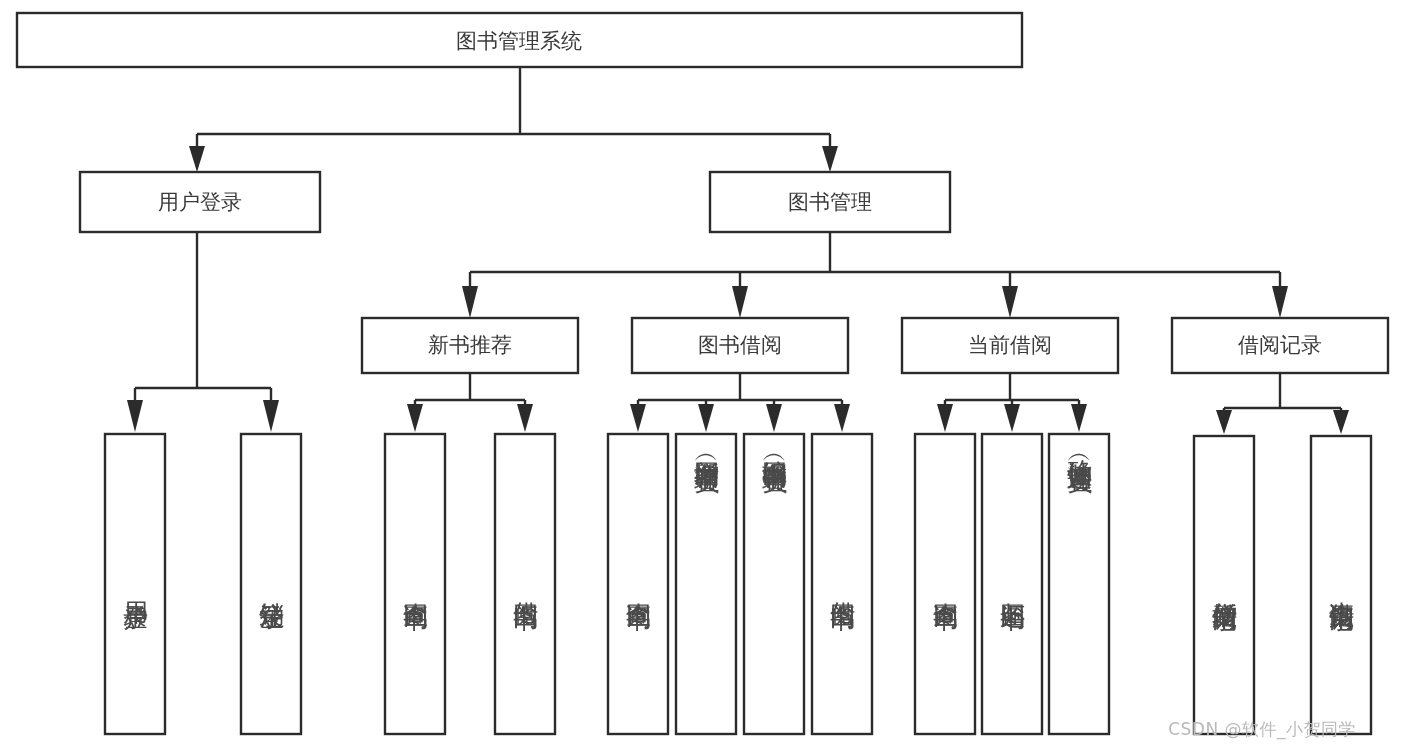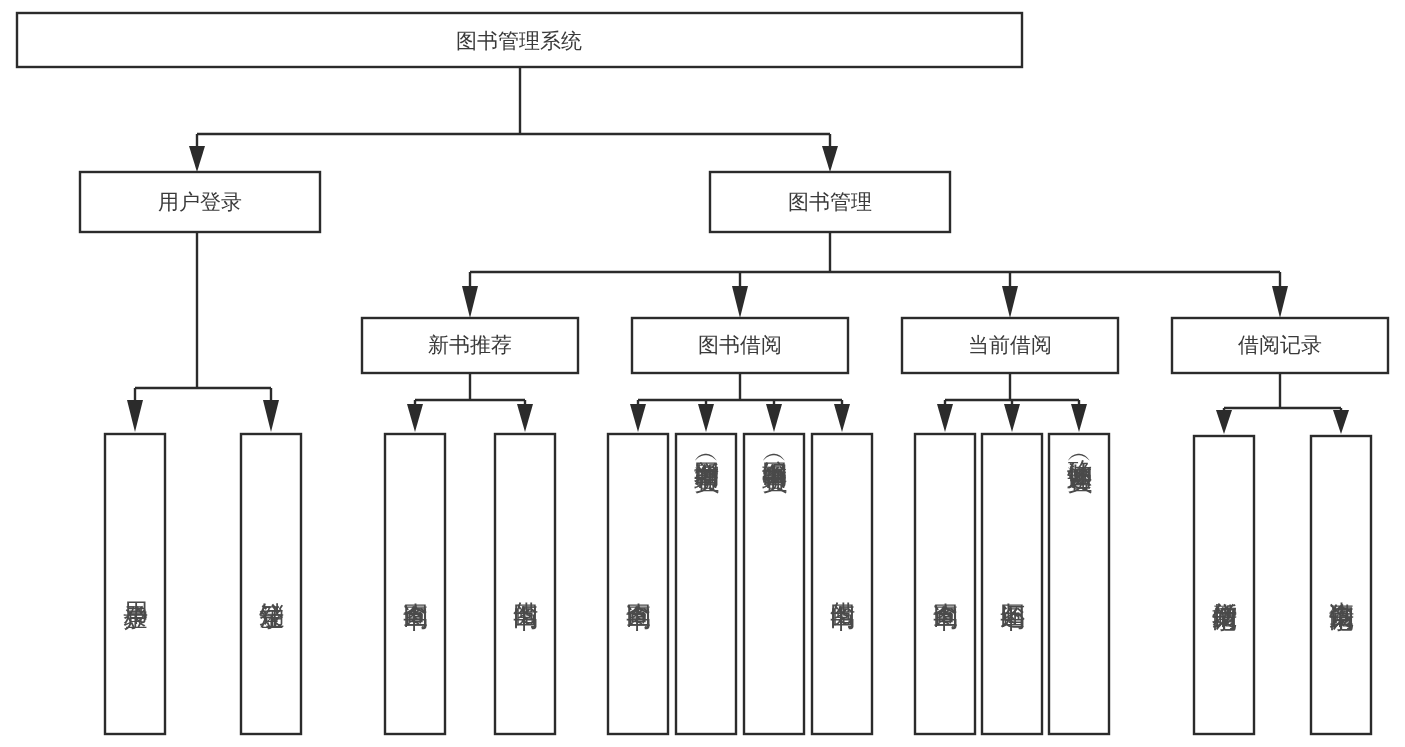--- a/index.html
+++ b/index.html
@@ -207,14 +207,15 @@
   <div class="leaf-label" style="left: 744px; top: 440px; width: 60px; height: 290px; place-content: start flex-start; display: flex; align-items: center;">编辑图书（管理员）</div>
   <div class="leaf-label" style="left: 812px; top: 444px; width: 60px; height: 282px; display: flex; align-items: center; justify-content: center;">借阅图书</div>
 
   <div class="leaf-label" style="left: 915px; top: 444px; width: 60px; height: 282px; display: flex; align-items: center; justify-content: center;">查询图书</div>
   <div class="leaf-label" style="left: 982px; top: 444px; width: 60px; height: 282px; display: flex; align-items: center; justify-content: center;">归还图书</div>
   <div class="leaf-label" style="left: 1049px; top: 440px; width: 60px; height: 290px; place-content: start flex-start; display: flex; align-items: center;">确认归还（管理员）</div>
 
   <div class="leaf-label" style="left: 1194px; top: 446px; width: 60px; height: 278px; display: flex; align-items: center; justify-content: center;">新增借阅记录</div>
   <div class="leaf-label" style="left: 1311px; top: 446px; width: 60px; height: 278px; display: flex; align-items: center; justify-content: center;">查询借阅记录</div>
 
+  <div class="watermark">CSDN @软件_小贺同学</div>
 
 </div>
 
 </body></html>

